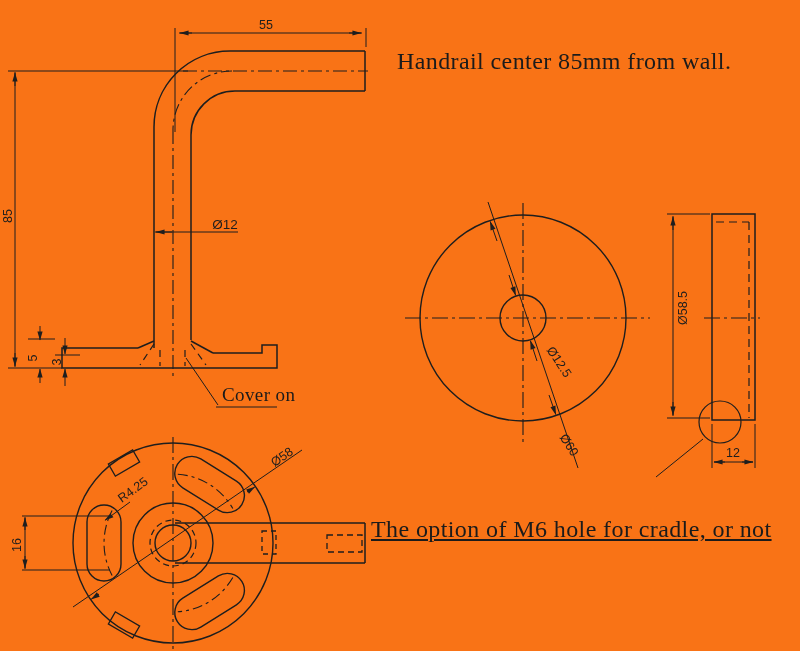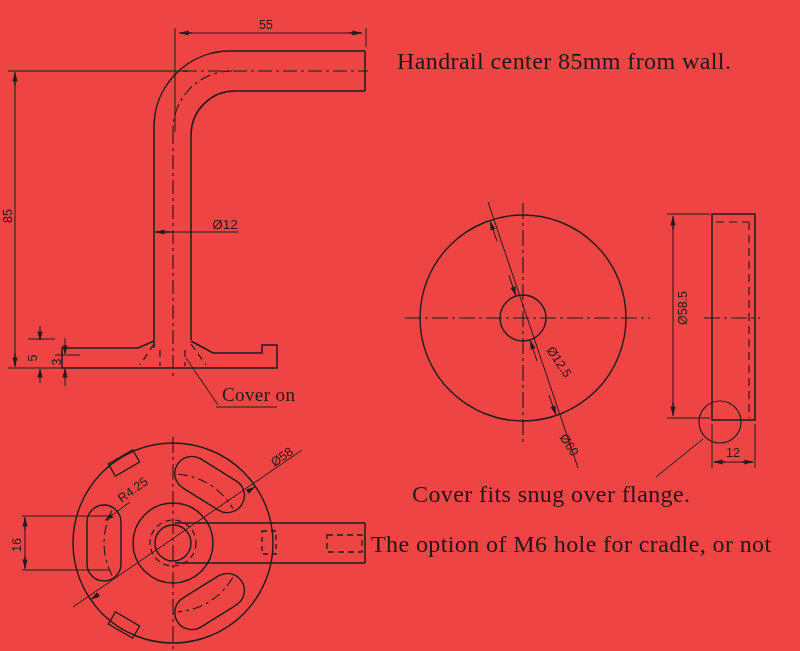--- a/index.html
+++ b/index.html
@@ -1,16 +1,16 @@
 <!DOCTYPE html>
 <html><head>
 <meta charset="utf-8">
 <style>
   html,body{margin:0;padding:0;background:#ffffff;}
-  #canvas{position:relative;width:800px;height:651px;background:#ef4444;overflow:hidden;
+  #canvas{position:relative;width:800px;height:651px;background:#f97316;overflow:hidden;
           font-family:"Liberation Serif", serif;}
   #drawing{position:absolute;left:0;top:0;}
   .note{position:absolute;color:#1b1b1b;font-size:24px;white-space:nowrap;letter-spacing:.4px;}
   .note-small{font-size:19px;}
   svg text{font-family:"Liberation Sans", sans-serif;fill:#1e1e1e;}
   .dim{font-size:12.5px;}
   .dim-big{font-size:13.5px;}
 </style>
 </head>
 <body>
@@ -174,18 +174,17 @@
       <text class="dim" x="133" y="494" text-anchor="middle" transform="rotate(-36 133 490)">R4.25</text>
       <text class="dim" x="17" y="549" text-anchor="middle" transform="rotate(-90 17 545)">16</text>
     </g>
   </g>
 </svg>
 
 <div class="note" style="left:397px;top:48px;">Handrail center 85mm from wall.</div>
 
 <div class="note note-small" style="left:222px;top:384px;">Cover on</div>
 
-<div class="note" style="left:412px;top:481px;">Cover fits snug over flange.</div>
 
-<div class="note" style="left:371px;top:531px;">The option of M6 hole for cradle, or not</div>
+<div class="note" style="left:371px;top:516px;text-decoration:underline;">The option of M6 hole for cradle, or not</div>
 
 
 </div>
 
 </body></html>

